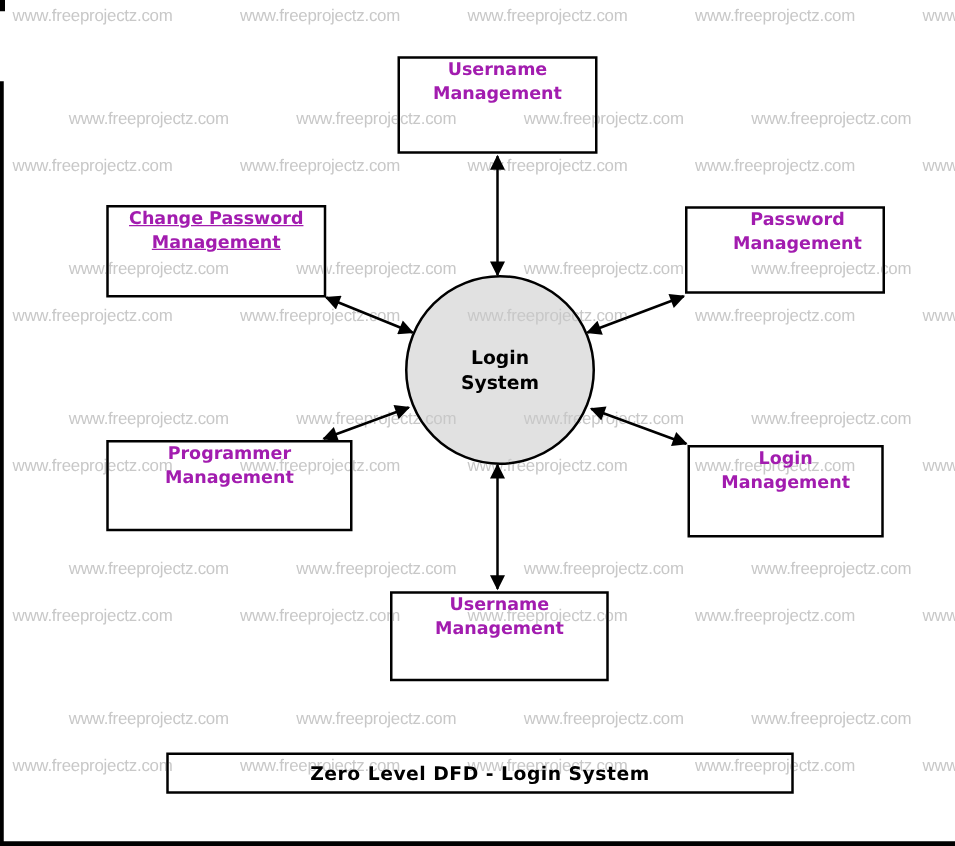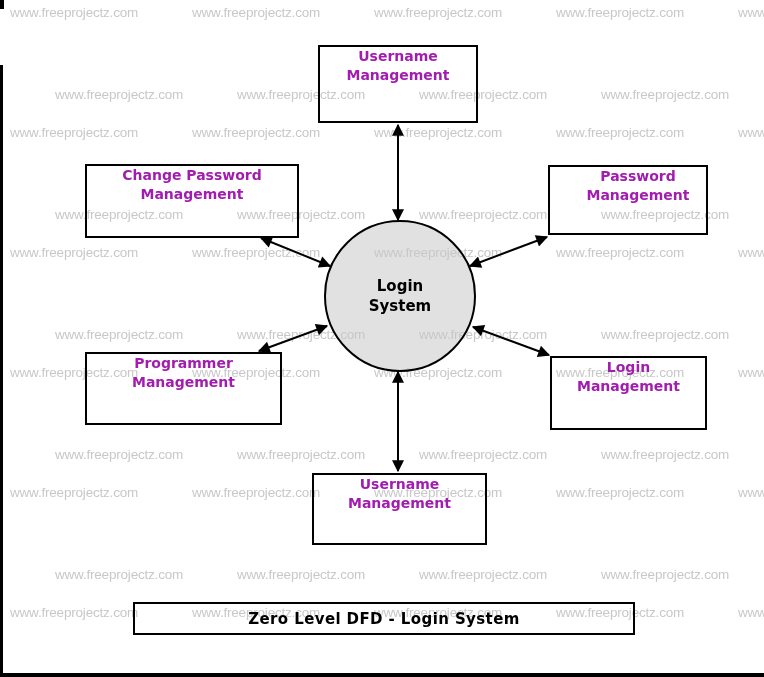--- a/index.html
+++ b/index.html
@@ -19,21 +19,21 @@
     text-align:center;
     font-weight:bold;
     font-size:14px;
     line-height:19px;
     color:#a21caf;
     white-space:pre-line;
     z-index:2;
     box-sizing:border-box;
   }
   #box-username       {left:318px; top:45px;  width:160px; height:78px;}
-  #box-change-password{left:85px;  top:164px; width:214px; height:74px;}
+  #box-change-password{left:85px;  top:164px; width:176px; height:74px;text-decoration:underline;}
   #box-password       {left:548px; top:165px; width:160px; height:70px;padding-left:20px;}
   #box-programmer     {left:85px;  top:352px; width:197px; height:73px;}
   #box-login          {left:550px; top:356px; width:157px; height:74px;}
   #box-register       {left:312px; top:473px; width:175px; height:72px;}
   
   #circle{
     position:absolute;
     left:324px; top:220px;
     width:152px; height:152px;
     border:2px solid #000000;

